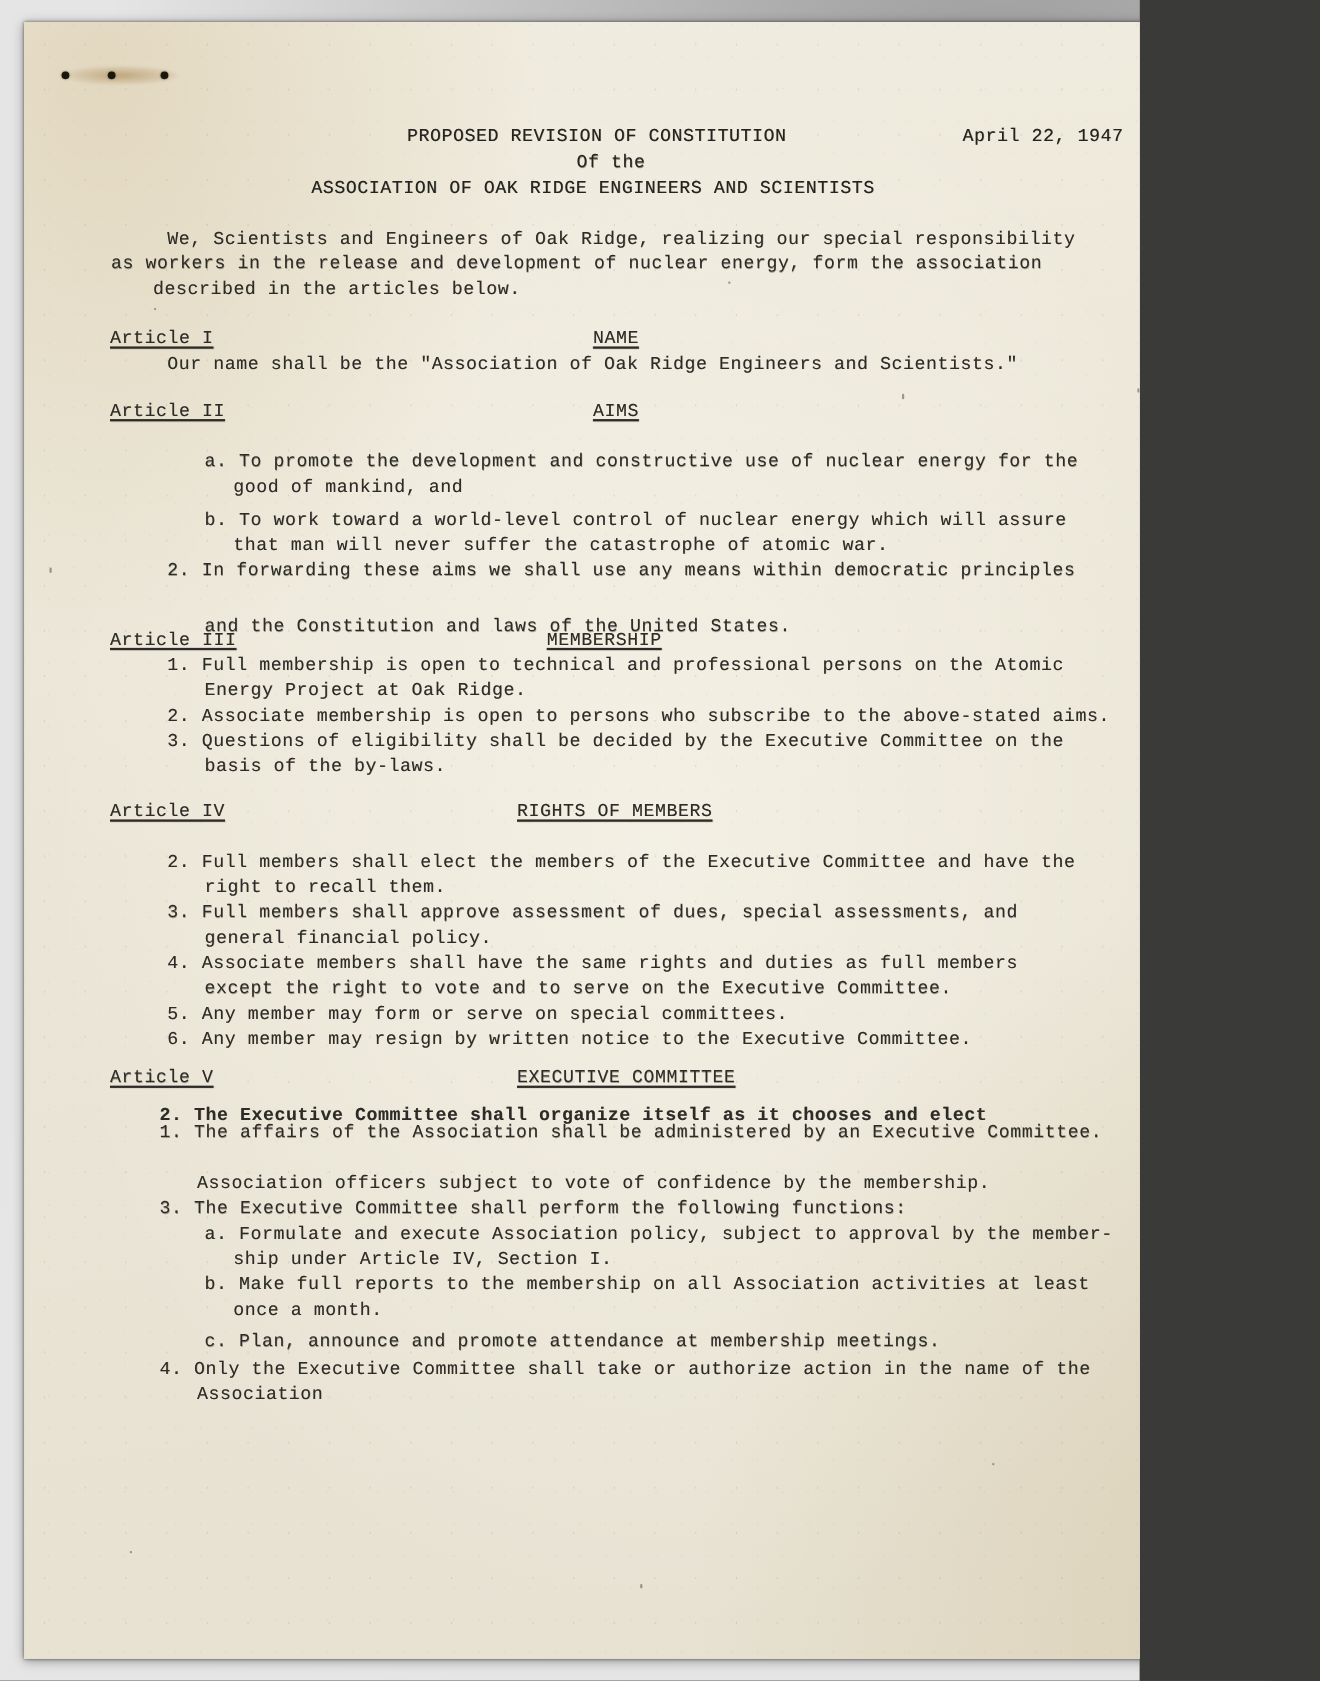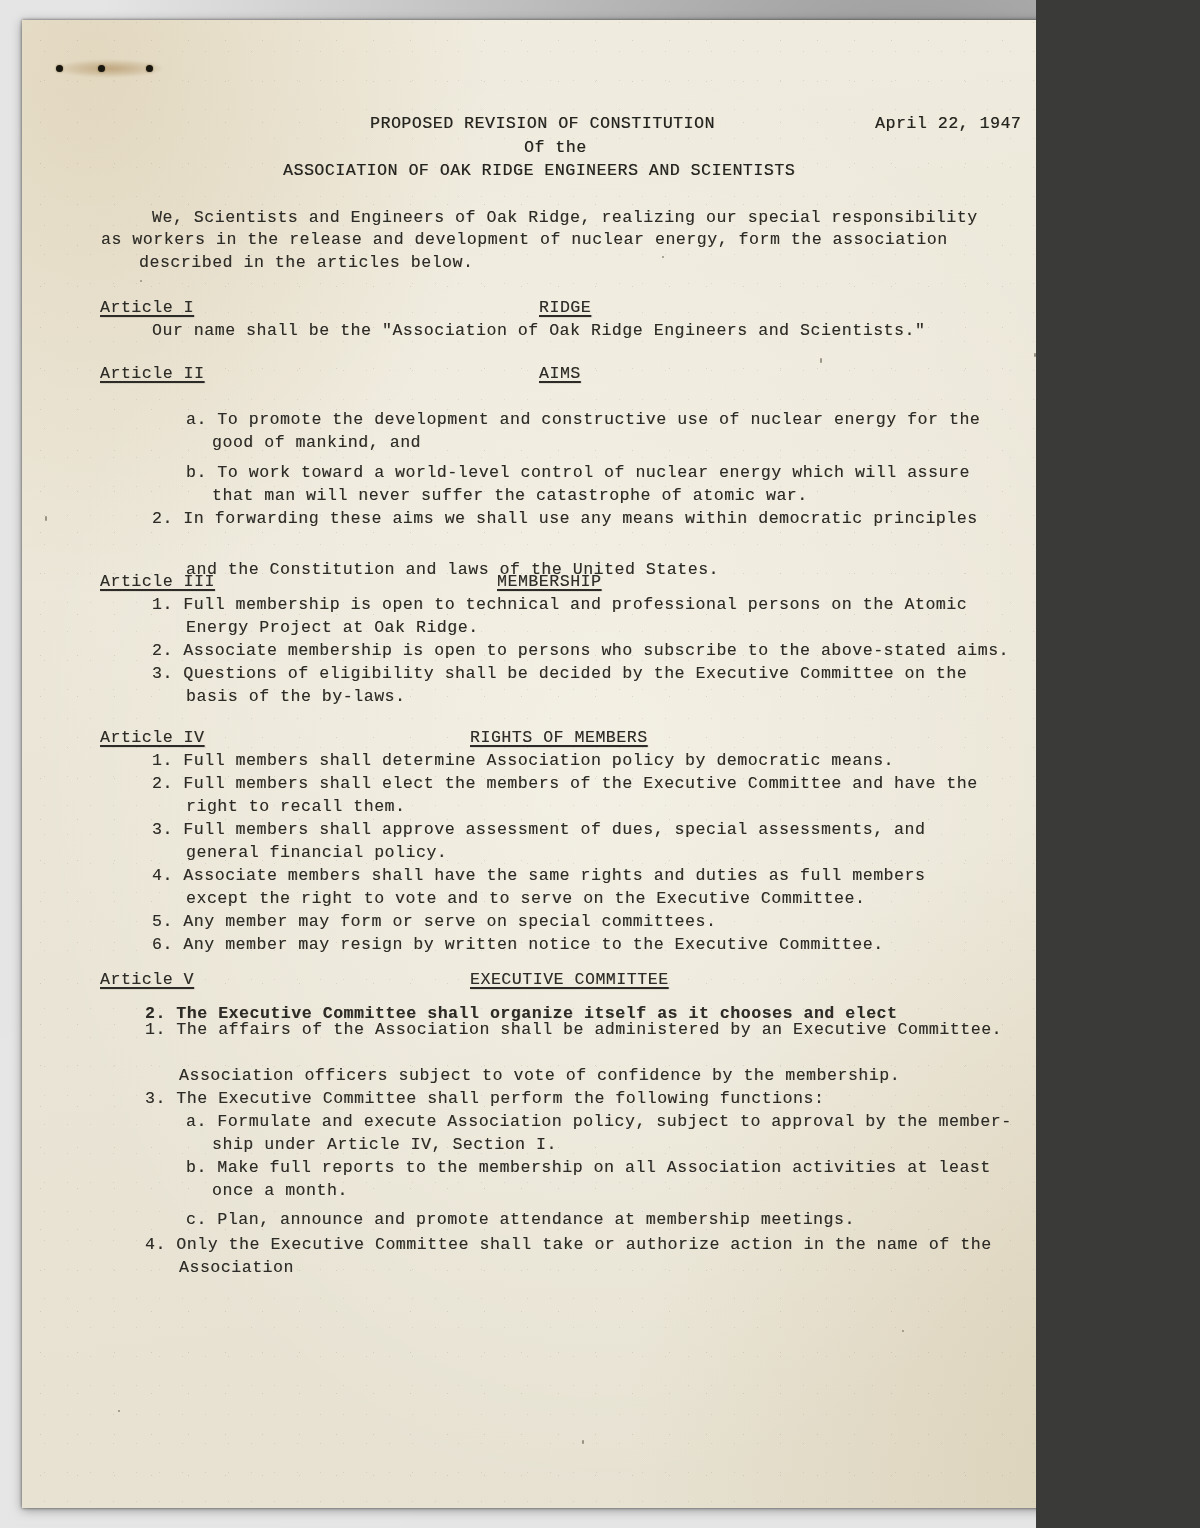--- a/index.html
+++ b/index.html
@@ -130,21 +130,21 @@
     <div class="ln bolder" style="left:370px; top:112px;">PROPOSED REVISION OF CONSTITUTION</div>
     <div class="ln bolder" style="left:875px; top:112px;">April 22, 1947</div>
     <div class="ln bolder" style="left:524px; top:136px;">Of the</div>
     <div class="ln bolder" style="left:283px; top:159px;">ASSOCIATION OF OAK RIDGE ENGINEERS AND SCIENTISTS</div>
 
     <div class="ln" style="left:152px; top:206px;">We, Scientists and Engineers of Oak Ridge, realizing our special responsibility</div>
     <div class="ln" style="left:101px; top:228px;">as workers in the release and development of nuclear energy, form the association</div>
     <div class="ln" style="left:111px; top:251px;margin-left:28px;">described in the articles below.</div>
 
     <div class="ln u" style="left:100px; top:296px;">Article I</div>
-    <div class="ln u" style="left:539px; top:296px;">RIDGE</div>
+    <div class="ln u" style="left:539px; top:296px;">NAME</div>
     <div class="ln" style="left:152px; top:319px;">Our name shall be the "Association of Oak Ridge Engineers and Scientists."</div>
 
     <div class="ln u" style="left:100px; top:362px;">Article II</div>
     <div class="ln u" style="left:539px; top:362px;">AIMS</div>
     <div class="ln" style="left:186px; top:408px;">a. To promote the development and constructive use of nuclear energy for the</div>
     <div class="ln" style="left:212px; top:431px;">good of mankind, and</div>
     <div class="ln" style="left:186px; top:461px;">b. To work toward a world-level control of nuclear energy which will assure</div>
     <div class="ln" style="left:212px; top:484px;">that man will never suffer the catastrophe of atomic war.</div>
     <div class="ln" style="left:152px; top:507px;">2. In forwarding these aims we shall use any means within democratic principles</div>
     <div class="ln" style="left:186px; top:558px;">and the Constitution and laws of the United States.</div>
@@ -152,21 +152,20 @@
     <div class="ln u" style="left:100px; top:570px;">Article III</div>
     <div class="ln u" style="left:497px; top:570px;">MEMBERSHIP</div>
     <div class="ln" style="left:152px; top:593px;">1. Full membership is open to technical and professional persons on the Atomic</div>
     <div class="ln" style="left:186px; top:616px;">Energy Project at Oak Ridge.</div>
     <div class="ln" style="left:152px; top:639px;">2. Associate membership is open to persons who subscribe to the above-stated aims.</div>
     <div class="ln" style="left:152px; top:662px;">3. Questions of eligibility shall be decided by the Executive Committee on the</div>
     <div class="ln" style="left:186px; top:685px;">basis of the by-laws.</div>
 
     <div class="ln u" style="left:100px; top:726px;">Article IV</div>
     <div class="ln u" style="left:470px; top:726px;">RIGHTS OF MEMBERS</div>
-    <div class="ln" style="left:152px; top:749px;">1. Full members shall determine Association policy by democratic means.</div>
     <div class="ln" style="left:152px; top:772px;">2. Full members shall elect the members of the Executive Committee and have the</div>
     <div class="ln" style="left:186px; top:795px;">right to recall them.</div>
     <div class="ln" style="left:152px; top:818px;">3. Full members shall approve assessment of dues, special assessments, and</div>
     <div class="ln" style="left:186px; top:841px;">general financial policy.</div>
     <div class="ln" style="left:152px; top:864px;">4. Associate members shall have the same rights and duties as full members</div>
     <div class="ln" style="left:186px; top:887px;">except the right to vote and to serve on the Executive Committee.</div>
     <div class="ln" style="left:152px; top:910px;">5. Any member may form or serve on special committees.</div>
     <div class="ln" style="left:152px; top:933px;">6. Any member may resign by written notice to the Executive Committee.</div>
 
     <div class="ln u" style="left:100px; top:968px;">Article V</div>

